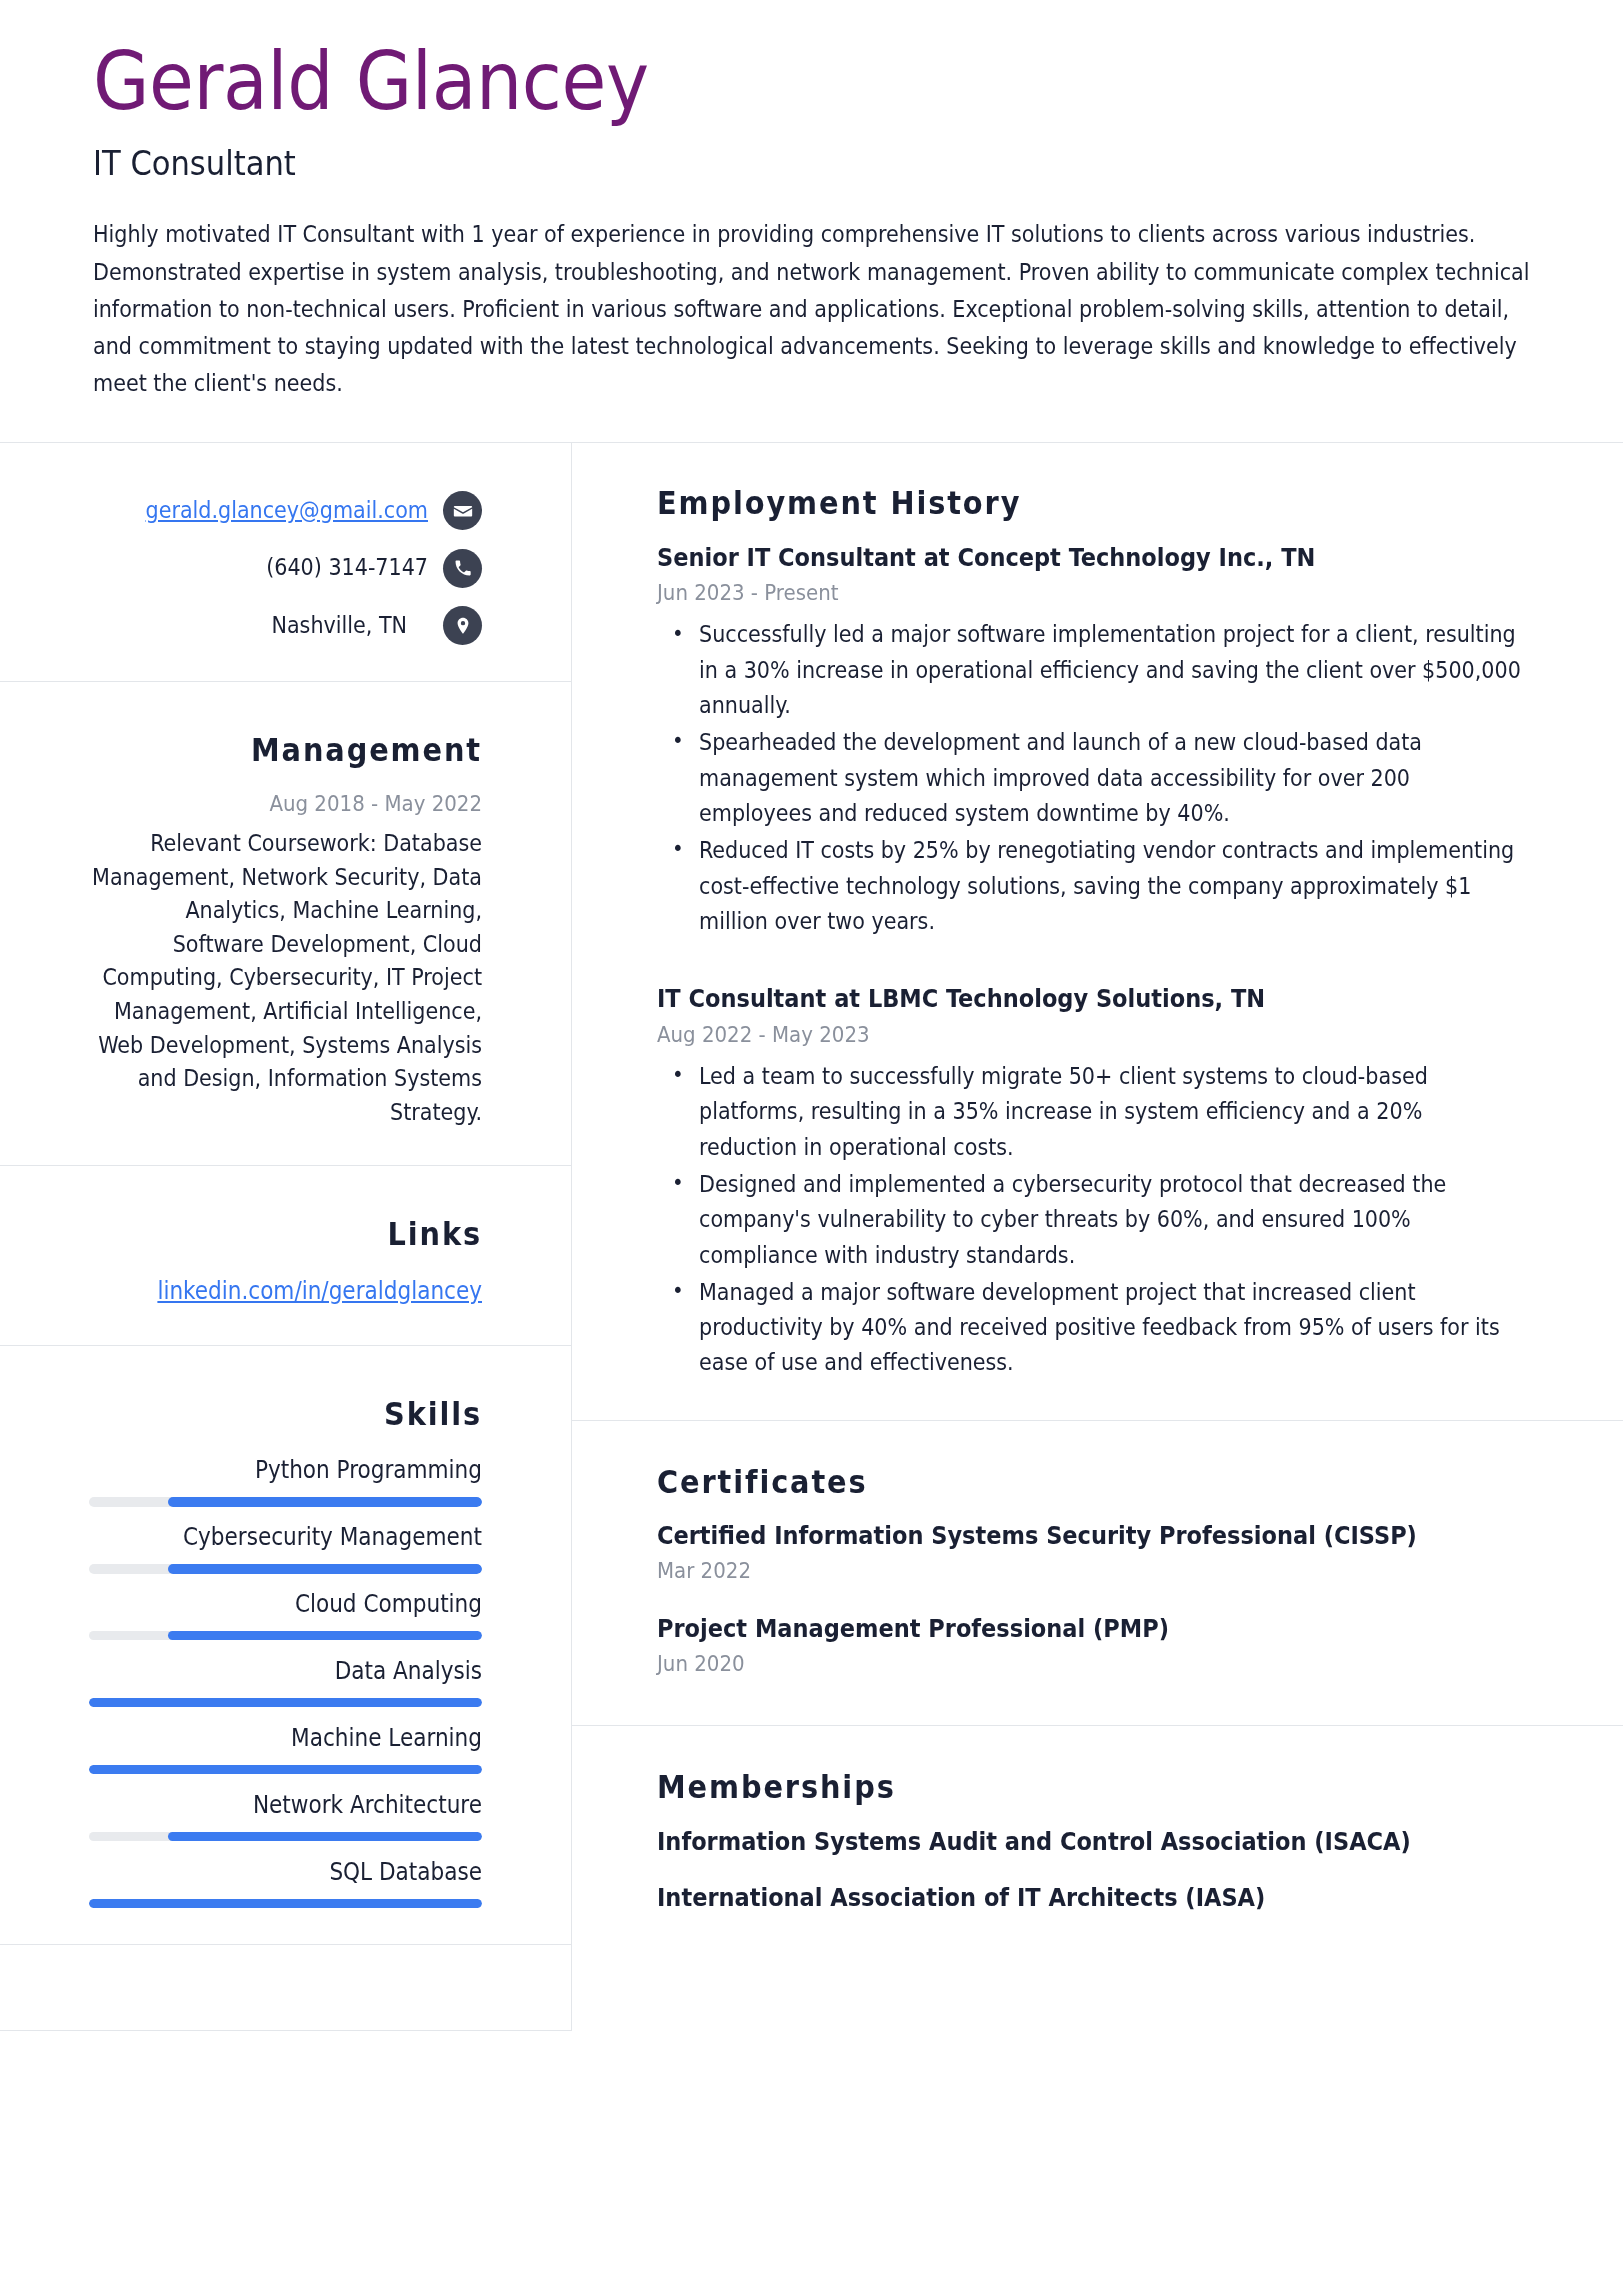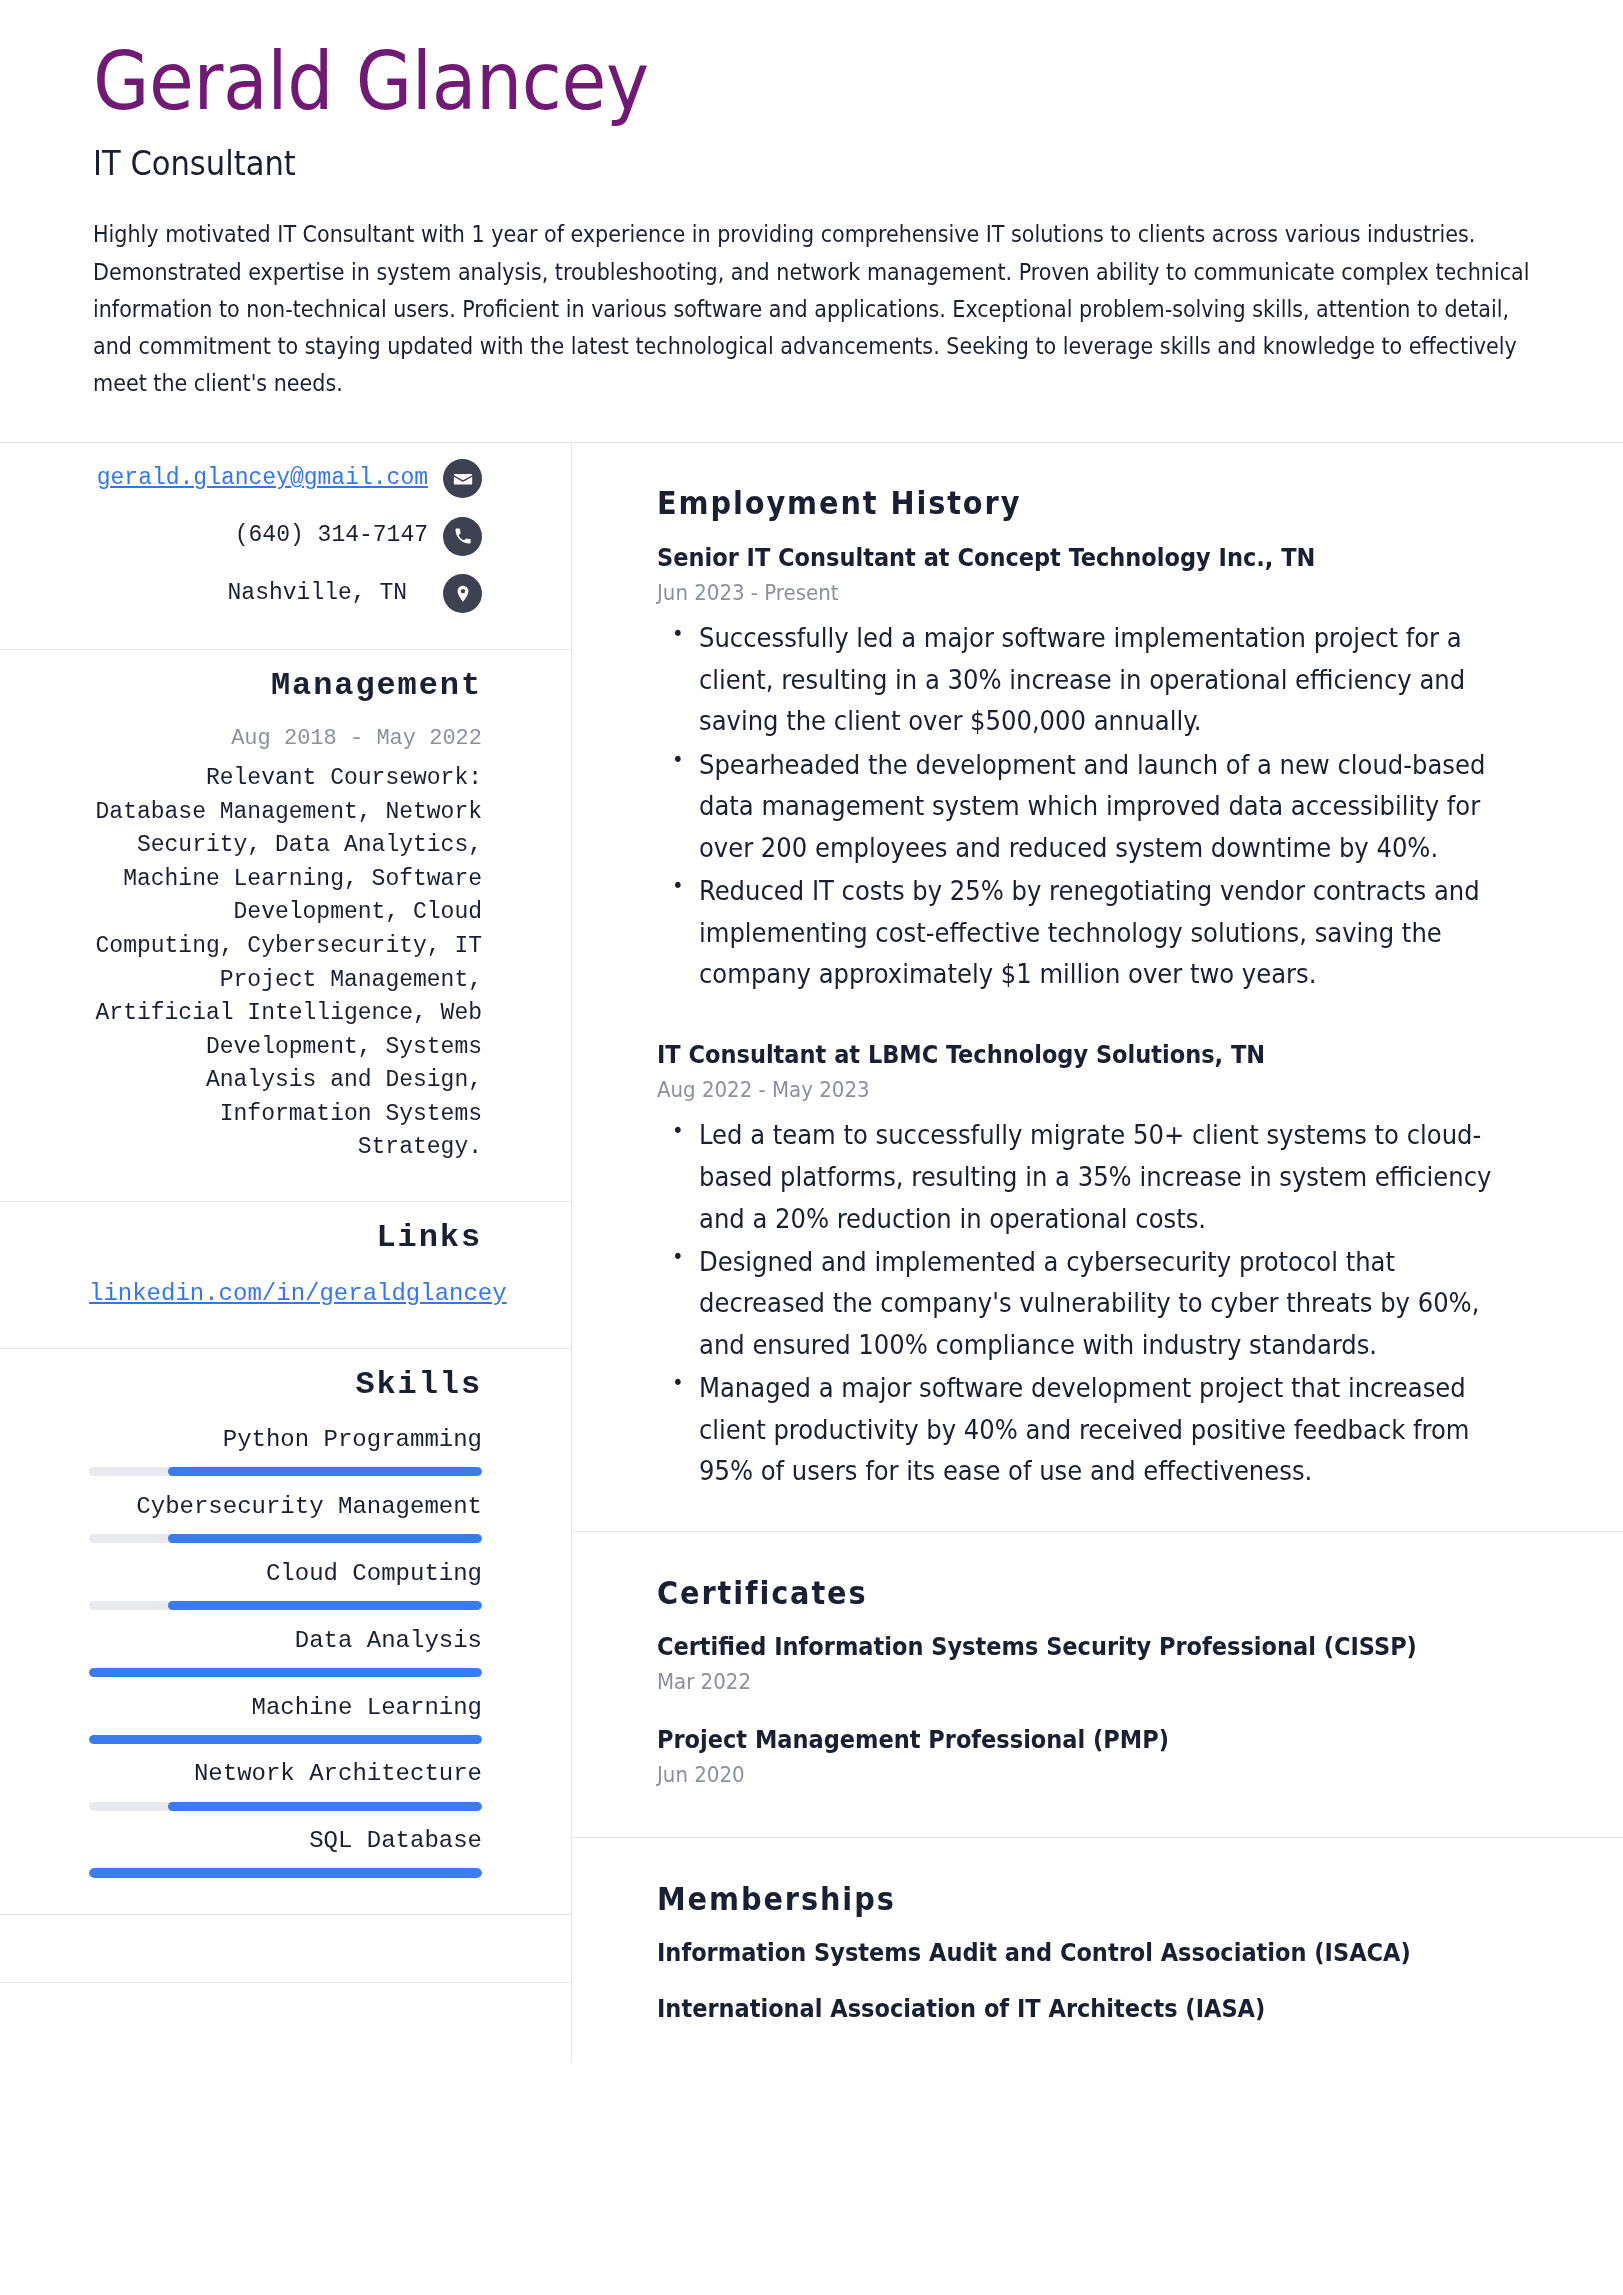--- a/index.html
+++ b/index.html
@@ -56,24 +56,23 @@
     width: 572px;
     flex: 0 0 572px;
     border-right: 0.8px solid #e3e6ea;
   }
   .col-right {
     flex: 1 1 auto;
     min-width: 0;
   }
 
   .block-left {
-    padding: 17px 89px 36px 89px;
+    padding: 49px 89px 36px 89px;
     border-bottom: 0.8px solid #e3e6ea;
     text-align: right;
-    font-family: Liberation Mono, monospace;
   }
 
   .block-right {
     padding: 42px 101px 37px 85px;
     border-bottom: 0.8px solid #e3e6ea;
   }
   .block-right.nb { border-bottom: none; }
 
   
   .contact-row {
@@ -185,21 +184,21 @@
     color: #8a909c;
     margin: 0 0 8.5px 0;
     line-height: 1.4;
   }
   ul.bullets {
     margin: 0;
     padding: 0 0 0 37px;
     list-style: none;
   }
   ul.bullets li {
-    font-size: 27px;
+    font-size: 23px;
     line-height: 1.54;
     color: #1a2033;
     margin-bottom: 1.7px;
     position: relative;
     padding-left: 5px;
   }
   ul.bullets li::before {
     content: "\2022";
     position: absolute;
     left: -22px;

